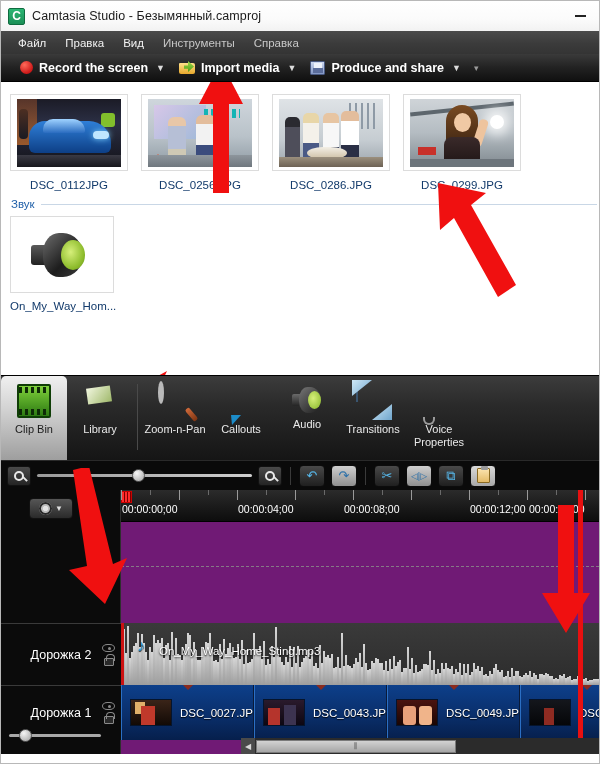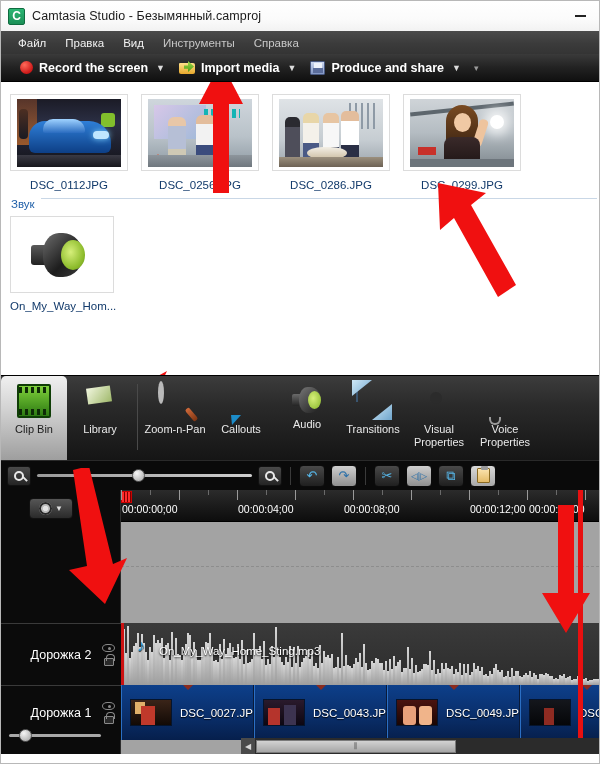--- a/index.html
+++ b/index.html
@@ -129,21 +129,21 @@
   .art-girl .torso { position:absolute; left:34px; top:38px; width:36px; height:30px;
       background: linear-gradient(180deg,#3a2a2a,#1d1414); border-radius:8px 8px 0 0; }
   .art-girl .arm { position:absolute; left:66px; top:20px; width:9px; height:28px;
       background:#eec49e; border-radius:4px; transform: rotate(18deg); }
   .art-girl .red { position:absolute; left:8px; bottom:12px; width:18px; height:8px;
       background:#c8302a; }
   .art-girl .floor { position:absolute; left:0; bottom:0; width:100%; height:8px;
       background:#6d757c; }
 
   
-  .group-head { display:flex; align-items:flex-start; gap:6px; padding: 7px 2px 0 10px; }
+  .group-head { display:flex; align-items:center; gap:6px; padding: 7px 2px 0 10px; }
   .group-title { font-size: 11.5px; color:#1f5fa8; white-space:nowrap; }
   .group-rule { flex:1; height:1px; background:#c9d7e6; }
   .audio-row { padding: 6px 0 0 9px; }
   .audio-box { width: 104px; height: 77px; border:1px solid #dcdcdc; background:#fff;
                display:flex; align-items:center; justify-content:center; }
   .spk { position:relative; width: 62px; height: 44px; }
   .spk .cone { position:absolute; left:0; top:12px; width:18px; height:20px;
       background: linear-gradient(180deg,#5a5a5a,#222); border-radius:3px 0 0 3px; }
   .spk .horn { position:absolute; left:12px; top:0; width:40px; height:44px;
       background: linear-gradient(135deg,#6e6e6e,#1d1d1d 60%,#3b3b3b);
@@ -258,21 +258,21 @@
   .ruler { height: 32px; background: linear-gradient(180deg,#2b2b2b,#1a1a1a 55%,#0d0d0d);
            position:relative; border-bottom:1px solid #000; overflow:hidden; }
   .tick { position:absolute; top:0; width:1px; background:#9a9a9a; }
   .tick.major { height: 10px; }
   .tick.minor { height: 5px; background:#6a6a6a; }
   .tl-time { position:absolute; top: 13px; font-size: 10.5px;
              font-family:"Liberation Sans", sans-serif; color:#ffffff; white-space:nowrap; }
   .playhead-head { position:absolute; left: 0; top:1px; width:11px; height:12px;
       background: repeating-linear-gradient(90deg,#ff2b2b 0 2px,#7a0000 2px 3px);
       border:1px solid #c00; }
-  .canvas-area { position:absolute; left:0; top:32px; right:0; bottom:0; background:#a3a3a3;text-decoration:underline; }
+  .canvas-area { position:absolute; left:0; top:32px; right:0; bottom:0; background:#701a75;text-decoration:underline; }
   .dashline { position:absolute; left:0; right:0; top: 44px; border-top: 1px dashed #8a8a8a; opacity:.85; }
   .trk-head { position:absolute; left:0; width:120px; color:#fff;
       display:flex; align-items:center; justify-content:center; font-size:12.5px;
       border-top:1px solid #3a3a3a; background:#0b0b0b; }
   .trk-icons { position:absolute; right:6px; top:50%; transform:translateY(-50%);
       display:flex; flex-direction:column; gap:6px; align-items:center; }
   .eye { width:13px; height:8px; border:1px solid #8a8a8a; border-radius:50%/60%; position:relative; }
   .eye::after { content:""; position:absolute; left:4.5px; top:2px; width:3px; height:3px;
       border-radius:50%; background:#8a8a8a; }
   .lock { width:10px; height:8px; border:1px solid #8a8a8a; border-radius:1px; position:relative; background:#2a2a2a;}
@@ -490,24 +490,20 @@
       <span class="ico ico-audio">
         <span class="c"></span>
           <span class="h"></span>
           <span class="d"></span>
       </span>
       <span class="lbl">Audio</span>
     </div>
     <div class="tool">
       <span class="ico"><span class="ico-trans"></span></span>
       <span class="lbl">Transitions</span>
-    </div>
-    <div class="tool">
-      <span class="ico"><span class="ico-visual"></span></span>
-      <span class="lbl">Visual Properties</span>
     </div>
     <div class="tool">
       <span class="ico">
         <span class="ico-mic"></span><span class="ico-mic-stand"></span>
       </span>
       <span class="lbl">Voice Properties</span>
     </div>
   </div>
 
   <div class="tl-toolbar">

